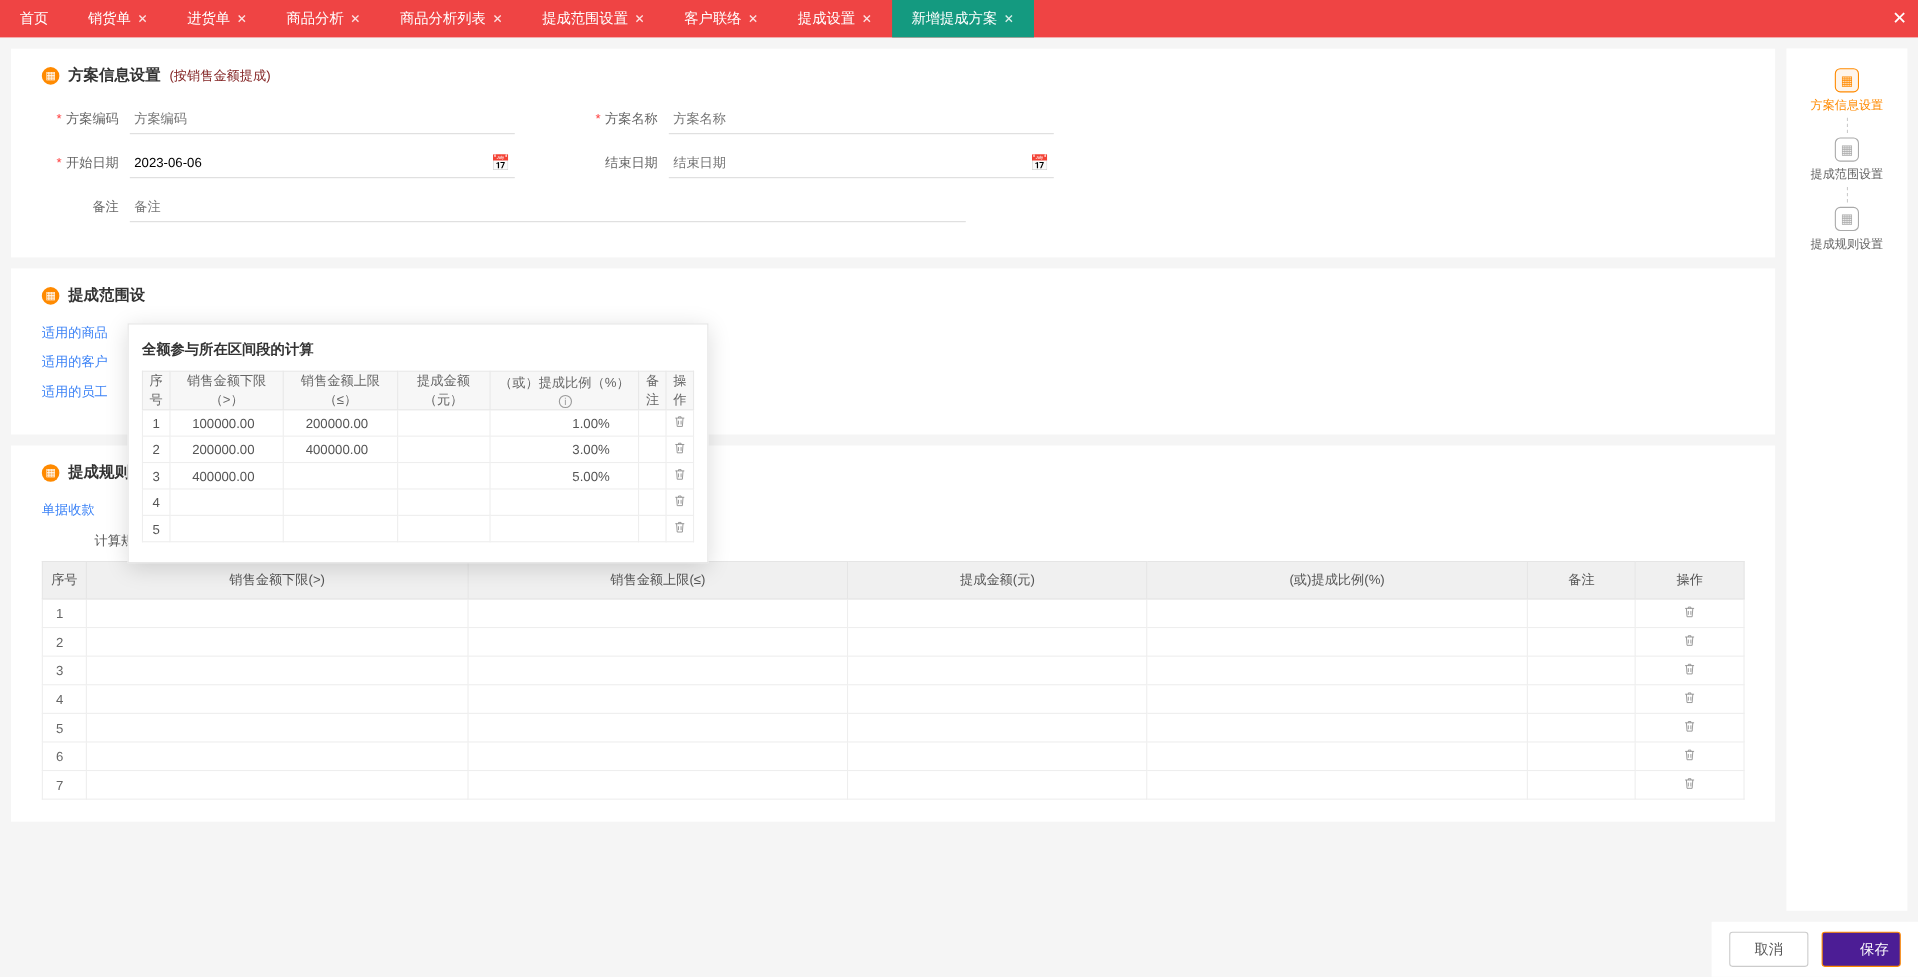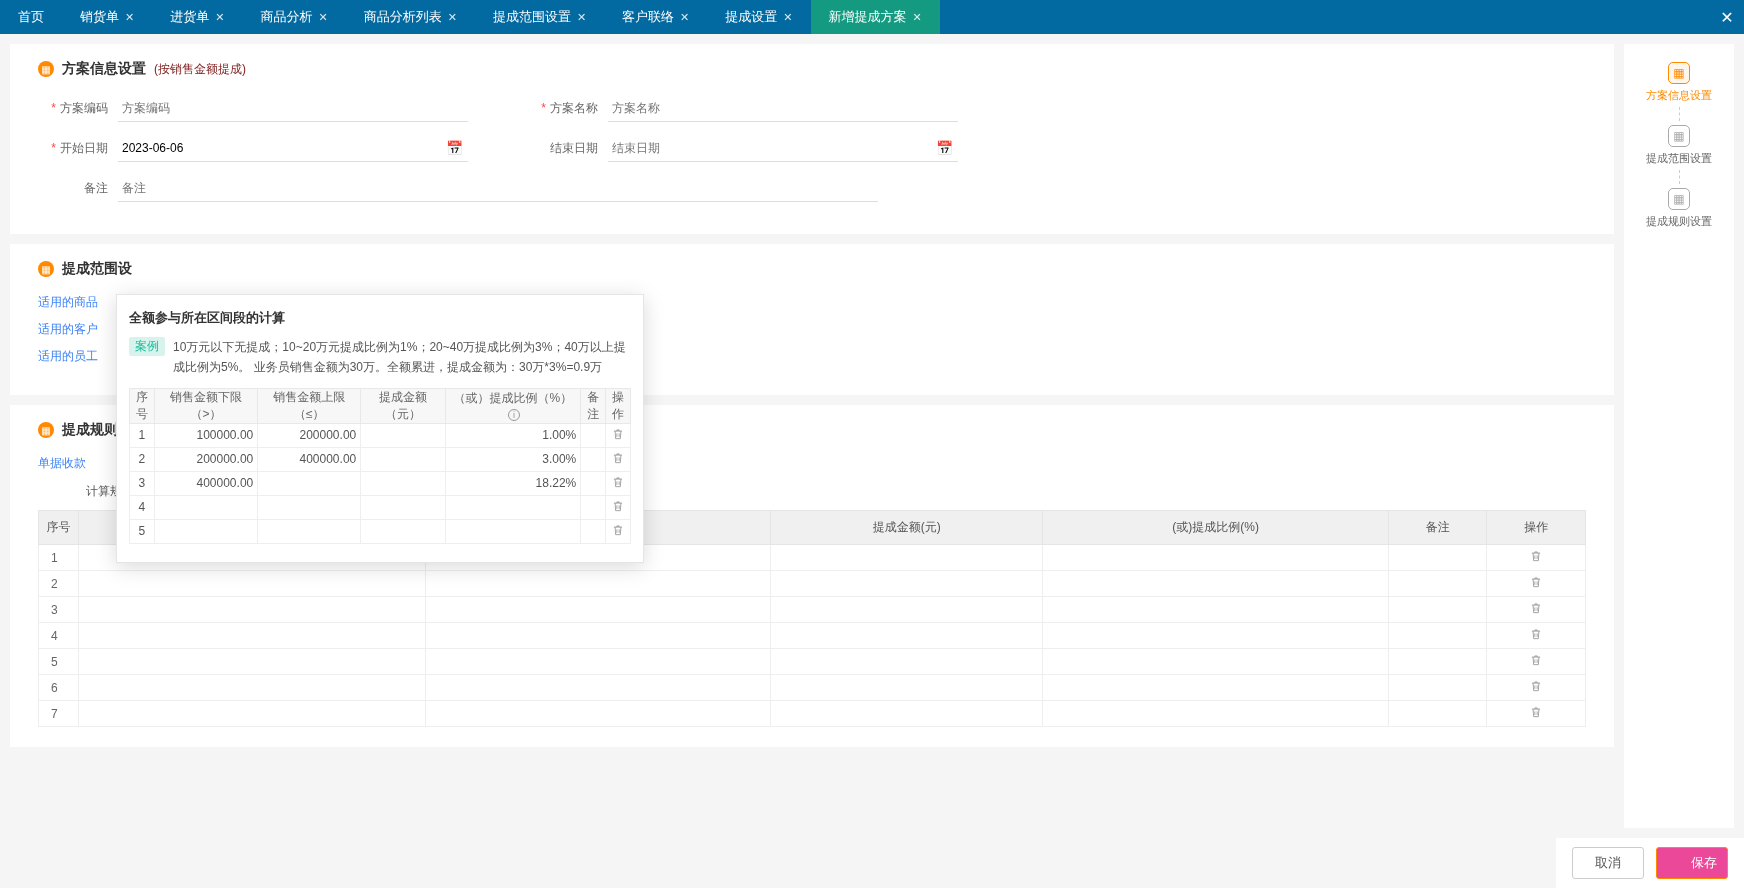--- a/index.html
+++ b/index.html
@@ -8,21 +8,21 @@
   padding: 0;
 }
 body {
   font-family: "Microsoft YaHei", Arial, sans-serif;
   font-size: 12px;
   color: #333;
   background: #f5f5f5;
   overflow: hidden;
 }
 .topbar {
-  background: #0369a1;
+  background: #ef4444;
   height: 34px;
   display: flex;
   align-items: stretch;
   position: relative;
 }
 .topbar-tab {
   color: #fff;
   padding: 0 18px;
   display: flex;
   align-items: center;
@@ -223,21 +223,21 @@
   gap: 12px;
   padding: 0 16px;
   background: #fff;
 }
 .btn {
   min-width: 72px; height: 32px; border-radius: 3px;
   border: 1px solid #ccc; background: #fff; color: #555;
   display: inline-flex; align-items: center; justify-content: center;
   cursor: pointer; font-size: 13px;
 }
-.btn.primary { background: #ec4899; border-color: #ff8a00; color: #fff; padding-left: 24px; }
+.btn.primary { background: #4c1d95; border-color: #ff8a00; color: #fff; padding-left: 24px; }
 
 
 .popover {
   position: absolute;
   left: 106px;
   top: 250px;
   width: 528px;
   background: #fff;
   border: 1px solid #e5e5e5;
   box-shadow: 0 4px 20px rgba(0,0,0,0.15);
@@ -251,21 +251,21 @@
   background: #d7f3ed; color: #1ABC9C; padding: 1px 6px; border-radius: 2px;
   flex-shrink: 0; font-size: 12px;
 }
 .pop-text { color: #555; line-height: 1.7; }
 .pop-table { width: 100%; border-collapse: collapse; margin-bottom: 8px;}
 .pop-table th {
   background: #f7f7f7; height: 28px; font-weight: normal; color: #666;
   border: 1px solid #e8e8e8; font-size: 12px;
 }
 .pop-table td { height: 24px; border: 1px solid #eee; text-align: center; color: #555;}
-.pop-table td.r { text-align: right; padding-right: 4px;}
+.pop-table td.r { text-align: right; padding-right: 26px;}
 .pop-note { color: #ff8a00; line-height: 1.7; }
 .info-i {
   display:inline-flex;width:12px;height:12px;border:1px solid #999;border-radius:50%;
   align-items:center;justify-content:center;font-size:9px;color:#999;margin-left:2px;
 }
 </style>
 </head>
 <body>
 
 <div class="topbar" id="topbar">
@@ -478,24 +478,20 @@
               <td><span class="trash-i"><svg viewBox="0 0 24 24">
                     <path d="M5 7h14M10 7V5h4v2M7 7l1 13h8l1-13M10 11v6M14 11v6"></path>
                   </svg></span></td>
             </tr>
           </tbody>
       </table>
     </div>
 
     <div class="popover">
       <div class="pop-title">全额参与所在区间段的计算</div>
-      <div class="pop-example-row">
-        <span class="pop-tag">案例</span>
-        <span class="pop-text">10万元以下无提成；10~20万元提成比例为1%；20~40万提成比例为3%；40万以上提成比例为5%。 业务员销售金额为30万。全额累进，提成金额为：30万*3%=0.9万</span>
-      </div>
       <table class="pop-table">
         <thead>
             <tr id="pt-head">
               <th>序号</th>
               <th>销售金额下限（&gt;）</th>
               <th>销售金额上限（≤）</th>
               <th>提成金额（元）</th>
               <th>（或）提成比例（%） <span class="info-i">i</span></th>
               <th>备注</th>
               <th>操作</th>
@@ -522,21 +518,21 @@
               <td></td>
               <td><span class="trash-i"><svg viewBox="0 0 24 24">
                     <path d="M5 7h14M10 7V5h4v2M7 7l1 13h8l1-13M10 11v6M14 11v6"></path>
                   </svg></span></td>
             </tr>
             <tr>
               <td>3</td>
               <td class="r">400000.00</td>
               <td class="r"></td>
               <td class="r"></td>
-              <td class="r">18.22%</td>
+              <td class="r">5.00%</td>
               <td></td>
               <td><span class="trash-i"><svg viewBox="0 0 24 24">
                     <path d="M5 7h14M10 7V5h4v2M7 7l1 13h8l1-13M10 11v6M14 11v6"></path>
                   </svg></span></td>
             </tr>
             <tr>
               <td>4</td>
               <td class="r"></td>
               <td class="r"></td>
               <td class="r"></td>

